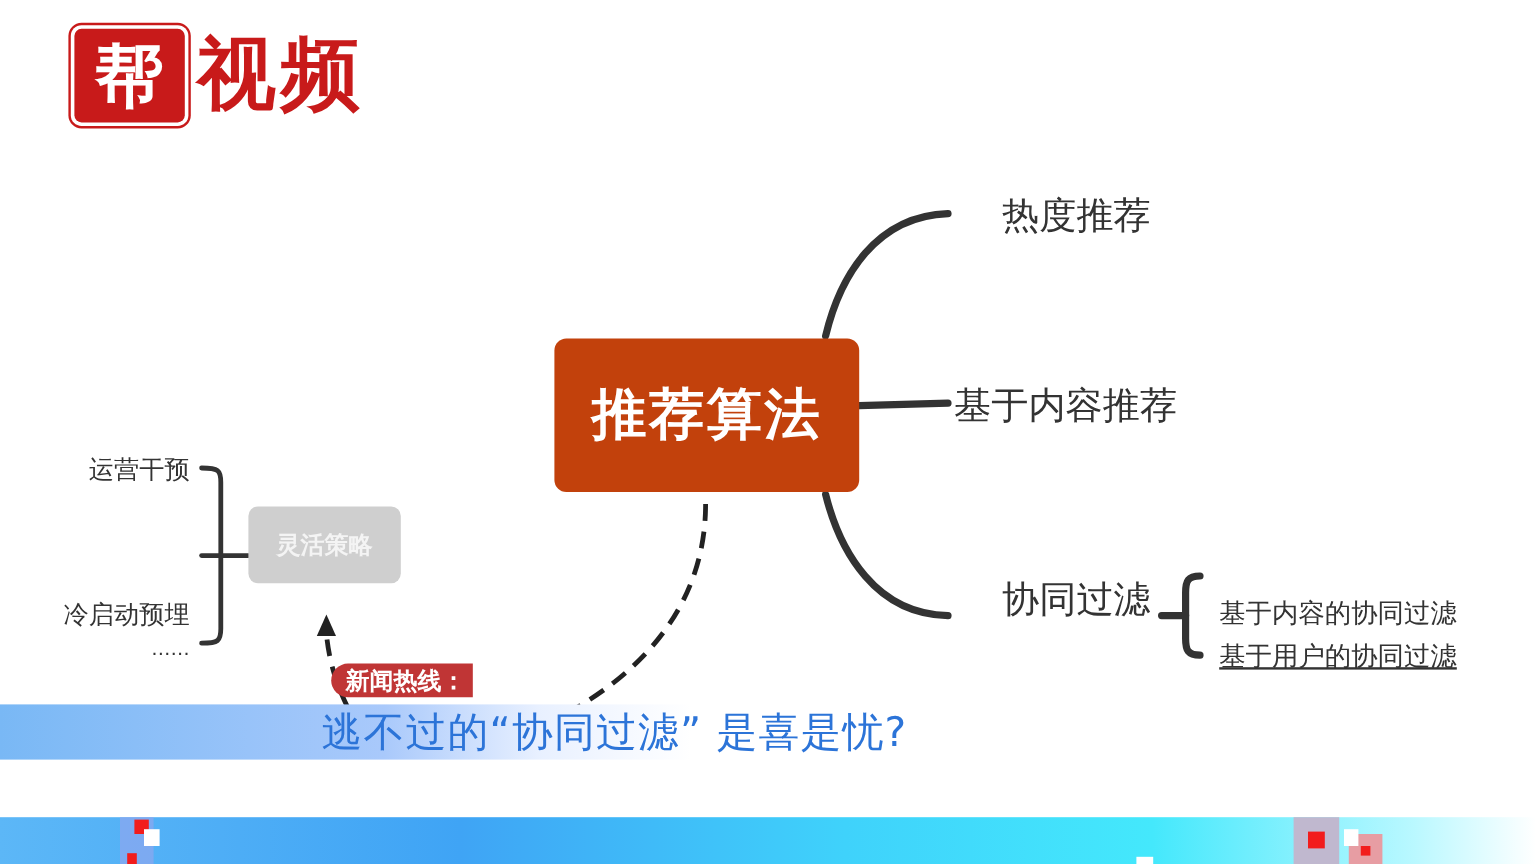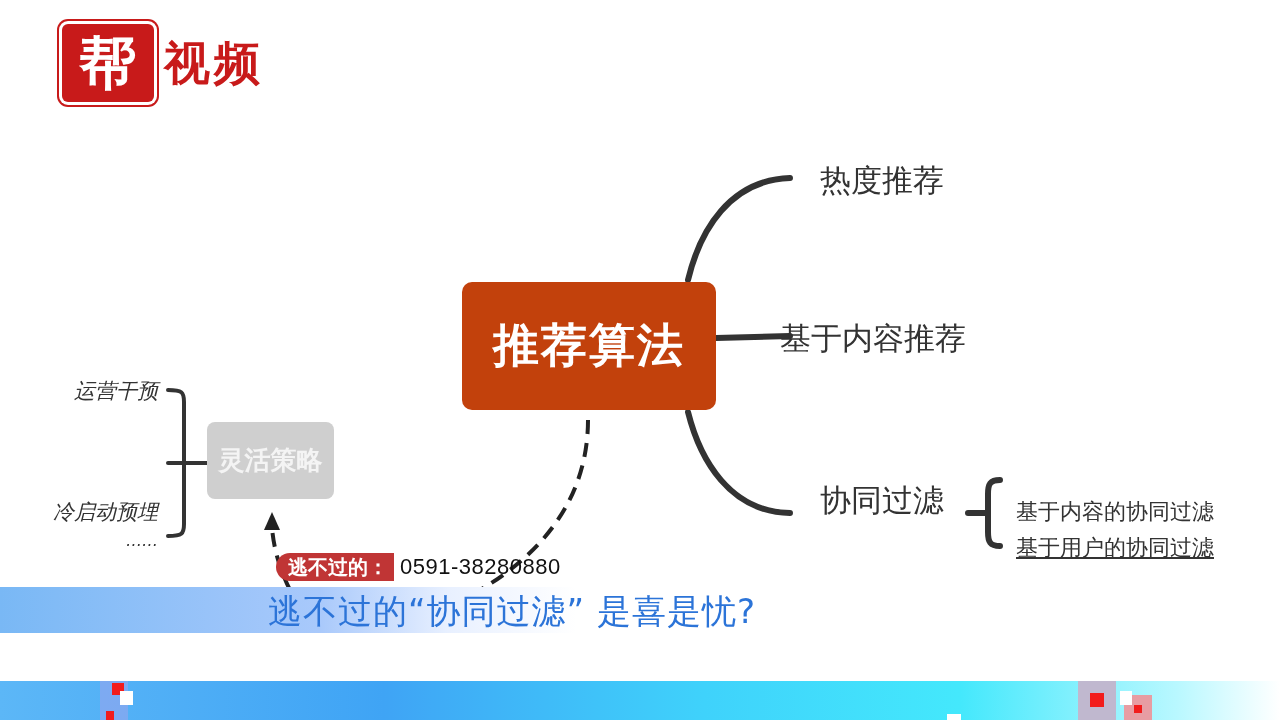--- a/index.html
+++ b/index.html
@@ -4,31 +4,31 @@
 <style>
   html, body { margin:0; padding:0; }
   body { width:1280px; height:720px; position:relative; overflow:hidden; background:#ffffff;
          font-family:"DejaVu Sans","Liberation Sans",sans-serif; }
   .abs { position:absolute; }
 
   
   .logo-seal { left:62px; top:24px; width:92px; height:78px; background:#c81a1a; border-radius:6px;
                box-shadow:0 0 0 3px #fff, 0 0 0 5px #c81a1a; display:flex; align-items:center; justify-content:center;
                color:#fff; font-size:58px; font-weight:bold; line-height:1; }
-  .logo-text { left:164px; top:28px; color:#c81a1a; font-size:46px; font-weight:bold; letter-spacing:4px; line-height:70px; }
+  .logo-text { left:164px; top:28px; color:#c81a1a; font-size:66px; font-weight:bold; letter-spacing:4px; line-height:70px;font-family:Liberation Serif, serif; }
 
   
   svg.lines { position:absolute; left:0; top:0; }
   .central { left:462px; top:282px; width:254px; height:128px; background:#c2410c; border-radius:10px;
              color:#fff; font-size:46px; font-weight:bold; display:flex; align-items:center; justify-content:center; letter-spacing:2px; }
-  .branch { color:#333; font-size:31px; line-height:40px; white-space:nowrap; }
+  .branch { color:#333; font-size:31px; line-height:40px; white-space:nowrap;margin-left:15px; }
   .sub { color:#333; font-size:22px; line-height:28px; white-space:nowrap; }
-  .left-item { color:#333; font-size:21px; line-height:26px; white-space:nowrap; text-align:right;font-style:italic; }
-  .strategy { left:207px; top:422px; width:127px; height:77px; background:#cfcfcf; border-radius:8px;
-              color:#f4f4f4; font-size:26px; font-weight:bold; display:flex; align-items:center; justify-content:center; }
+  .left-item { color:#333; font-size:21px; line-height:26px; white-space:nowrap; text-align:right; }
+  .strategy { left:207px; top:422px; width:127px; height:64px; background:#cfcfcf; border-radius:8px;
+              color:#f4f4f4; font-size:20px; font-weight:bold; display:flex; align-items:center; justify-content:center; }
 
   
   .hotline { left:276px; top:553px; height:28px; display:flex; align-items:center; }
   .hotline-label { background:#c03535; color:#fff; font-size:20px; font-weight:bold; padding:0 6px 0 12px; height:28px; line-height:28px;
                    border-radius:14px 0 0 14px; }
   .hotline-number { color:#111; font-size:22px; padding-left:6px; font-family:"Liberation Sans",sans-serif; letter-spacing:0.5px; }
 
   
   .caption-bar { left:0; top:587px; width:1280px; height:46px;
                  background:linear-gradient(90deg,#79b8f5 0%,#a9c9fb 25%,#e8f0ff 35%,#ffffff 45%,#ffffff 100%); }
@@ -75,22 +75,21 @@
 <div class="abs branch" style="left:820px;top:480px;">协同过滤</div>
 <div class="abs sub" style="left:1016px;top:466px;margin-top:32px;">基于内容的协同过滤</div>
 <div class="abs sub" style="left:1016px;top:534px;text-decoration:underline;">基于用户的协同过滤</div>
 
 <div class="abs strategy">灵活策略</div>
 <div class="abs left-item" style="left:60px;top:378px;width:98px;">运营干预</div>
 <div class="abs left-item" style="left:40px;top:451px;width:118px;margin-top:48px;">冷启动预埋</div>
 <div class="abs left-item" style="left:100px;top:528px;width:58px;font-size:16px;">……</div>
 
 <div class="abs hotline">
-  <span class="hotline-label">逃不过的：</span>
-  <span class="hotline-number">0591-38280880</span>
+  <span class="hotline-label">新闻热线：</span>
 </div>
 
 <div class="abs caption-bar"></div>
 <div class="abs caption-text">逃不过的“协同过滤” 是喜是忧?</div>
 
 <div class="abs bottom-band">
   <div class="sq" style="left:100px;top:0;width:28px;height:39px;background:#8fa6f0;opacity:.7;"></div>
   <div class="sq" style="left:112px;top:2px;width:12px;height:12px;background:#f21c1c;"></div>
   <div class="sq" style="left:120px;top:10px;width:13px;height:14px;background:#ffffff;"></div>
   <div class="sq" style="left:106px;top:30px;width:8px;height:9px;background:#f21c1c;"></div>

